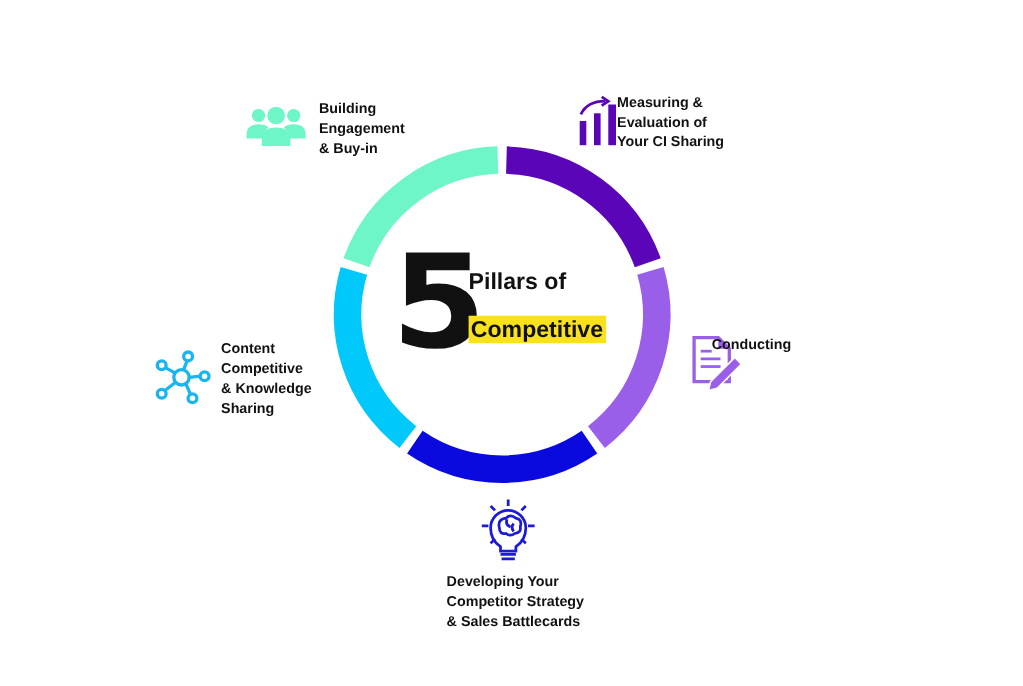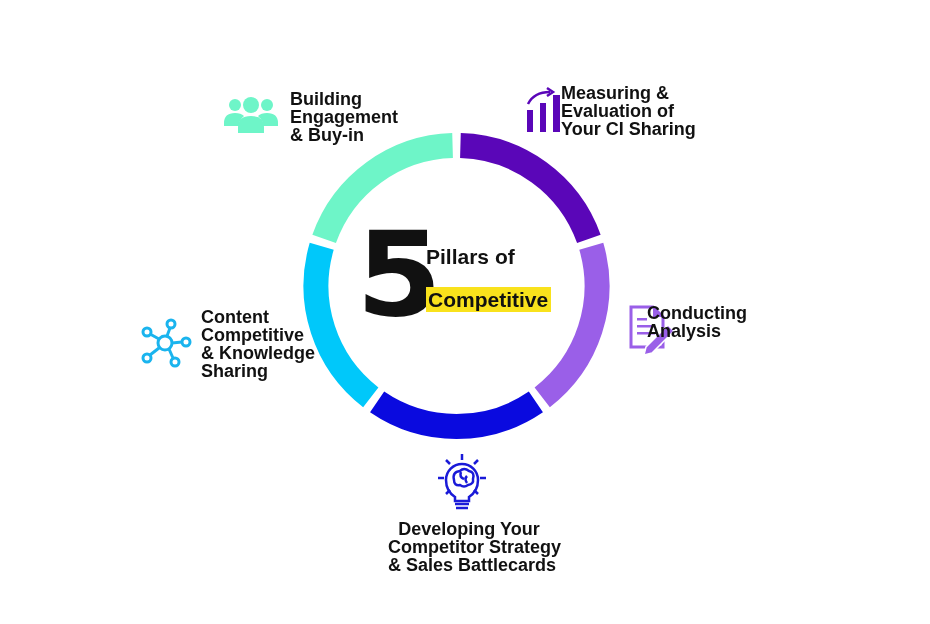--- a/index.html
+++ b/index.html
@@ -1,19 +1,19 @@
 <!DOCTYPE html>
 <html><head>
   <meta charset="utf-8">
   <style>
     html, body { margin: 0; padding: 0; background: #ffffff; }
     body { width: 930px; height: 624px; position: relative; overflow: hidden;
            font-family: "Liberation Sans", "DejaVu Sans", sans-serif; color: #111111; }
     .ring { position: absolute; left: 0; top: 0; }
-    .label { position: absolute; font-weight: 700; font-size: 18px; line-height: 18px; color: #111; white-space: nowrap; }
+    .label { position: absolute; font-weight: 700; font-size: 13px; line-height: 18px; color: #111; white-space: nowrap; }
     .label span { display: block; }
     .big5 { position: absolute; left: 358px; top: 224px; font-size: 118px; font-weight: 900; line-height: 100px;
             font-family: "DejaVu Sans", sans-serif; letter-spacing: -2px; color:#111; transform: scaleX(1.05); }
     .ctitle { position: absolute; left: 426px; top: 244px; font-size: 21px; font-weight: 700; line-height: 25px; }
     .ctitle .hl { background: #f9e21c; padding: 0 3px 0 2px; display: inline-block; margin-top: 18px; }
     .icon { position: absolute; }
   </style>
 </head>
 <body>
 
@@ -69,21 +69,20 @@
   <path d="M25 2 v10 h10" fill="#9a5fe8"></path>
   <g fill="#9a5fe8">
     <rect x="9" y="13" width="10" height="2.5"></rect>
     <rect x="9" y="20" width="18" height="2.5"></rect>
     <rect x="9" y="27" width="18" height="2.5"></rect>
   </g>
   <path d="M40 20 l6 6 l-22 22 l-8 2 l2 -8z" fill="#9a5fe8" stroke="#fff" stroke-width="1.5"></path>
 </svg>
 <div class="label" style="left:647px;top:304px">
   <span>Conducting</span>
-  <span>Analysis</span>
 </div>
 
 <svg class="icon" style="left:140px;top:318px" width="52" height="50" viewBox="0 0 52 50">
   <g fill="none" stroke="#1ab4ee" stroke-width="3">
     <circle cx="25" cy="25" r="7"></circle>
     <circle cx="7" cy="14" r="4"></circle>
     <circle cx="31" cy="6" r="4"></circle>
     <circle cx="46" cy="24" r="4"></circle>
     <circle cx="7" cy="40" r="4"></circle>
     <circle cx="35" cy="44" r="4"></circle>
@@ -110,17 +109,17 @@
     <line x1="44" y1="26" x2="50" y2="26"></line>
     <line x1="10" y1="42" x2="14" y2="38"></line>
     <line x1="42" y1="42" x2="38" y2="38"></line>
     <path d="M19 45 q-9 -6 -9 -17 a16 16 0 0 1 32 0 q0 11 -9 17 v4 h-14z"></path>
     <line x1="19" y1="52" x2="33" y2="52"></line>
     <line x1="20" y1="56" x2="32" y2="56"></line>
     <path d="M18 28 q-2 -8 6 -9 q4 -4 9 0 q6 1 4 8 q1 5 -5 6 q-4 3 -8 0 q-6 1 -6 -5z"></path>
     <path d="M25 20 q-2 5 3 7 M31 24 q-3 3 0 7"></path>
   </g>
 </svg>
-<div class="label" style="left:388px;top:520px;text-align:center;width:162px">
+<div class="label" style="left:406px;top:520px;text-align:left;width:162px">
   <span>Developing Your</span>
   <span>Competitor Strategy</span>
   <span>&amp; Sales Battlecards</span>
 </div>
 
 </body></html>

